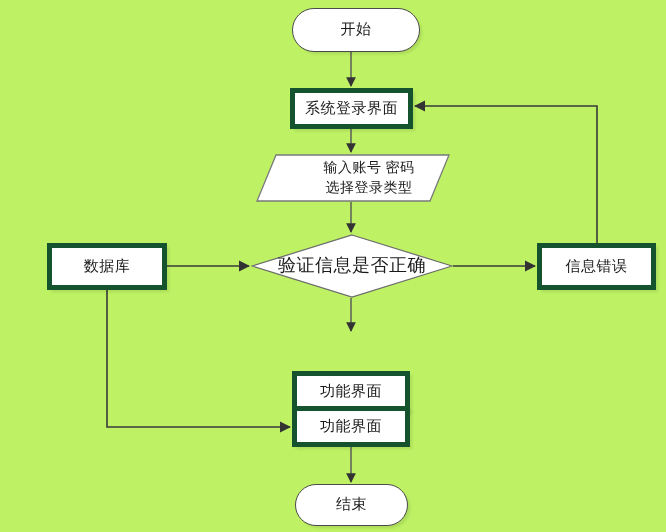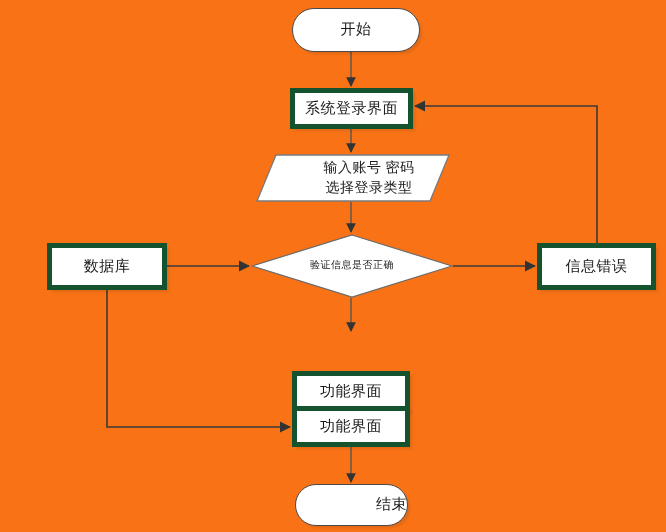--- a/index.html
+++ b/index.html
@@ -8,21 +8,21 @@
     padding: 0;
     background: #ffffff;
   }
   body {
     font-family: "Liberation Serif", "DejaVu Serif", serif;
   }
   #canvas {
     position: relative;
     width: 666px;
     height: 532px;
-    background: #f97316;
+    background: #bef264;
     overflow: hidden;
   }
   #edges {
     position: absolute;
     left: 0;
     top: 0;
     width: 666px;
     height: 532px;
   }
   .node {
@@ -127,36 +127,36 @@
       <polygon points="20,1 193,1 174,47 1,47" fill="#ffffff" stroke="#7a7a7a" stroke-width="1.3"></polygon>
     </svg>
     <span class="label" style="font-size:14px; line-height:1.45;margin-left:32px;">输入账号 密码
 选择登录类型</span>
   </div>
 
   <div class="node dec" style="left:251px; top:234px; width:202px; height:64px;">
     <svg class="shape" viewBox="0 0 202 64" preserveAspectRatio="none">
       <polygon points="101,1 201,32 101,63 1,32" fill="#ffffff" stroke="#6b6b6b" stroke-width="1.2"></polygon>
     </svg>
-    <span class="label" style="font-size:10px;font-family:Liberation Mono, monospace;">验证信息是否正确</span>
+    <span class="label" style="font-size:18px;">验证信息是否正确</span>
   </div>
 
   <div class="node proc" style="left:47px; top:243px; width:120px; height:47px;">
     <span class="label">数据库</span>
   </div>
 
   <div class="node proc" style="left:537px; top:243px; width:119px; height:47px;">
     <span class="label">信息错误</span>
   </div>
 
   <div class="node proc" style="left:292px; top:333px; width:118px; height:41px;margin-top:38px;">
     <span class="label">功能界面</span>
   </div>
 
   <div class="node proc" style="left:292px; top:406px; width:118px; height:41px;">
     <span class="label">功能界面</span>
   </div>
 
-  <div class="node term" style="left:295px; top:484px; width:113px; height:42px;justify-content:flex-end;">
+  <div class="node term" style="left:295px; top:484px; width:113px; height:42px;">
     <span class="label">结束</span>
   </div>
 
 </div>
 
 </body></html>

